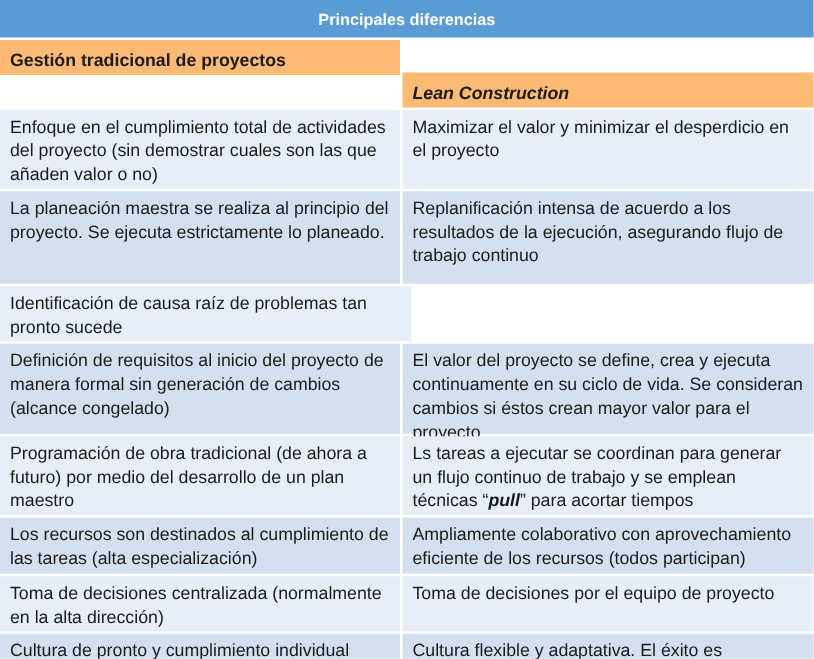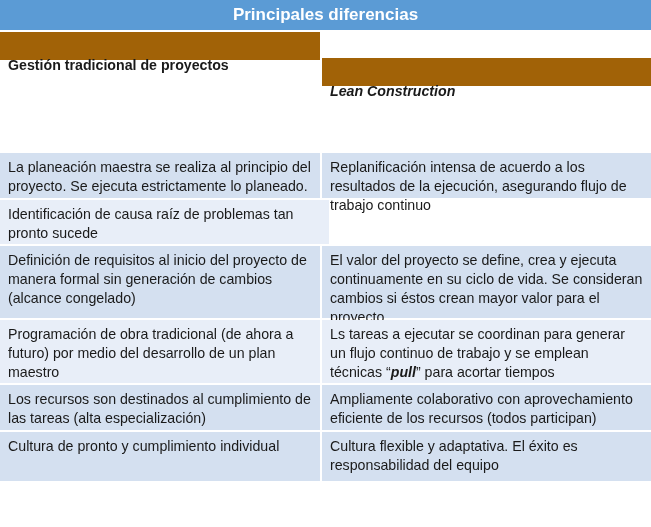--- a/index.html
+++ b/index.html
@@ -1,43 +1,45 @@
 <!DOCTYPE html>
 <html><head>
   <meta charset="utf-8">
   <style>
     html, body { margin: 0; padding: 0; background: #ffffff; }
     body { width: 651px; height: 527px; overflow: hidden; font-family: "Liberation Sans", sans-serif; color: #1a1a1a; }
     .tbl { width: 651px; }
-    .title { height: 30px; background: #5b9bd5; color: #ffffff; font-weight: bold; font-size: 17px; display: flex; align-items: center; justify-content: center; margin-bottom: 2px; }
+    .title { height: 30px; background: #5b9bd5; color: #ffffff; font-weight: bold; font-size: 13px; display: flex; align-items: center; justify-content: center; margin-bottom: 2px; }
     .row { display: flex; margin-bottom: 2px; }
     .cell { box-sizing: border-box; padding: 5px 8px 0 8px; font-size: 14.2px; line-height: 19px; }
     .c1 { width: 320px; margin-right: 2px; }
     .c2 { width: 329px; }
-    .hdr .cell { background: #a16207; font-weight: bold; height: 28px; padding-top: 24px; }
+    .hdr .cell { background: #fdba74; font-weight: bold; height: 28px; padding-top: 8px; }
     .hdr .c2 { font-style: italic; margin-top: 26px; }
     .light .cell { background: #e8eef8; }
     .dark .cell { background: #d4e0f0; }
     em { font-style: italic; font-weight: bold; }
   </style>
 </head>
 <body>
 
 <div class="tbl">
   <div class="title">Principales diferencias</div>
 
   <div class="row hdr">
     <div class="cell c1">Gestión tradicional de proyectos</div>
     <div class="cell c2">Lean Construction</div>
   </div>
 
   <div class="row light" style="height:63px">
+    <div class="cell c1">Enfoque en el cumplimiento total de actividades del proyecto (sin demostrar cuales son las que añaden valor o no)</div>
+    <div class="cell c2">Maximizar el valor y minimizar el desperdicio en el proyecto</div>
   </div>
 
-  <div class="row dark" style="height:45px">
+  <div class="row dark" style="height:74px">
     <div class="cell c1">La planeación maestra se realiza al principio del proyecto. Se ejecuta estrictamente lo planeado.</div>
     <div class="cell c2">Replanificación intensa de acuerdo a los resultados de la ejecución, asegurando flujo de trabajo continuo</div>
   </div>
 
   <div class="row light" style="height:44px">
     <div class="cell c2">Identificación de causa raíz de problemas tan pronto sucede</div>
   </div>
 
   <div class="row dark" style="height:72px">
     <div class="cell c1">Definición de requisitos al inicio del proyecto de manera formal sin generación de cambios (alcance congelado)</div>
@@ -47,18 +49,22 @@
   <div class="row light" style="height:63px">
     <div class="cell c1">Programación de obra tradicional (de ahora a futuro) por medio del desarrollo de un plan maestro</div>
     <div class="cell c2"><span>Ls tareas a ejecutar se coordinan para generar un flujo continuo de trabajo y se emplean técnicas “</span><em>pull</em><span>” para acortar tiempos</span></div>
   </div>
 
   <div class="row dark" style="height:45px">
     <div class="cell c1">Los recursos son destinados al cumplimiento de las tareas (alta especialización)</div>
     <div class="cell c2">Ampliamente colaborativo con aprovechamiento eficiente de los recursos (todos participan)</div>
   </div>
 
+  <div class="row light" style="height:44px">
+    <div class="cell c1">Toma de decisiones centralizada (normalmente en la alta dirección)</div>
+    <div class="cell c2">Toma de decisiones por el equipo de proyecto</div>
+  </div>
 
   <div class="row dark" style="height:49px">
     <div class="cell c1">Cultura de pronto y cumplimiento individual</div>
     <div class="cell c2">Cultura flexible y adaptativa. El éxito es responsabilidad del equipo</div>
   </div>
 </div>
 
 </body></html>

